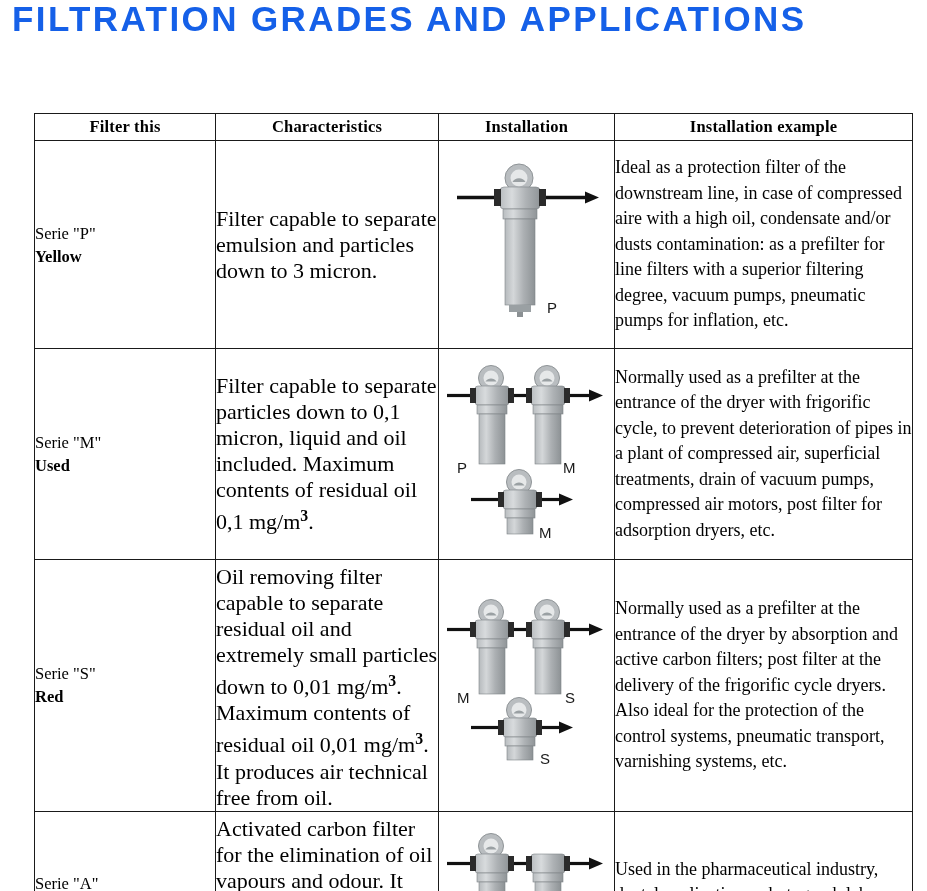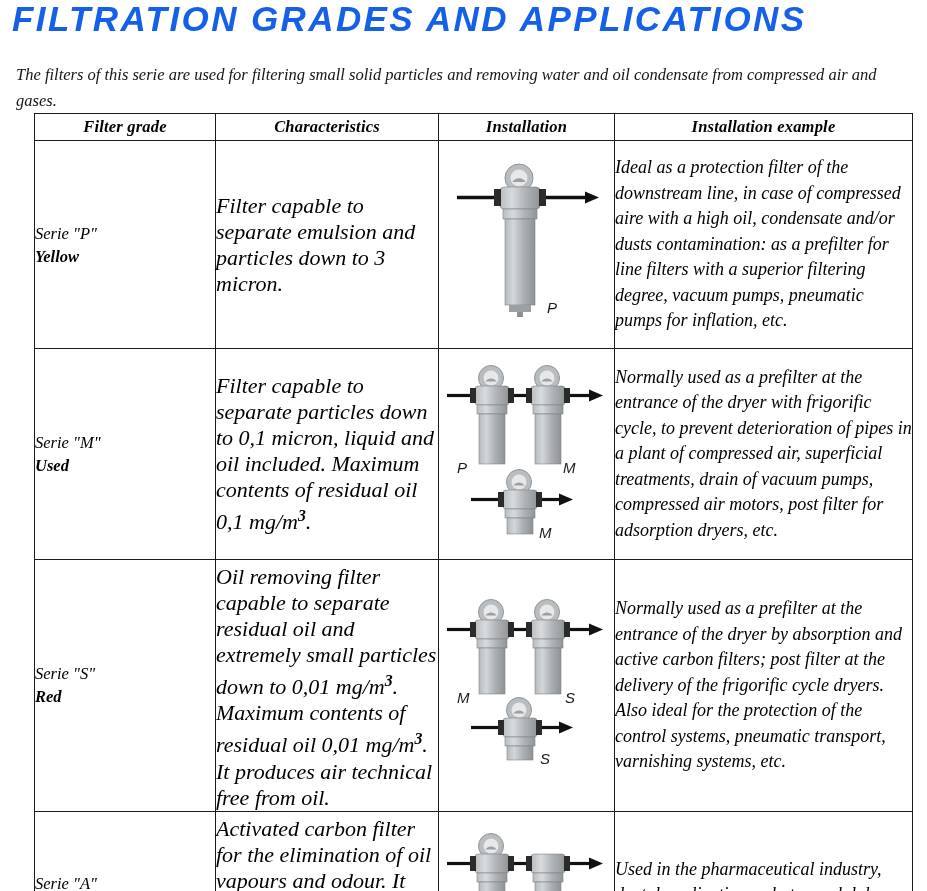--- a/index.html
+++ b/index.html
@@ -11,21 +11,20 @@
     width: 927px;
     height: 891px;
     overflow: hidden;
     font-family: "Liberation Serif", "DejaVu Serif", serif;
     color: #000000;
   }
   .page {
     position: relative;
     width: 927px;
     height: 695px;
-    font-style: italic;
   }
 
   
   .title {
     position: absolute;
     left: 12px;
     top: -2px;
     font-family: "Liberation Sans", "DejaVu Sans", sans-serif;
     font-weight: bold;
     font-size: 35px;
@@ -118,32 +117,31 @@
     fill: #1a1a1a;
   }
 </style>
 </head>
 <body>
 
 <div class="page">
 
   <div class="title">FILTRATION GRADES AND APPLICATIONS</div>
 
-  <p class="intro">The filters of this serie are used for filtering small solid particles and removing water and oil condensate from compressed air and gases.</p>
 
   <table class="grades-table">
     <colgroup>
       <col class="col-grade">
         <col class="col-char">
         <col class="col-install">
         <col class="col-app">
     </colgroup>
     <thead>
       <tr>
-        <th>Filter grade</th>
+        <th>Filter this</th>
         <th>Characteristics</th>
         <th>Installation</th>
         <th>Installation example</th>
       </tr>
     </thead>
     <tbody>
 
       <tr style="height:208px">
         <td class="cell-grade">
           <span class="serie">Serie "P"</span>

